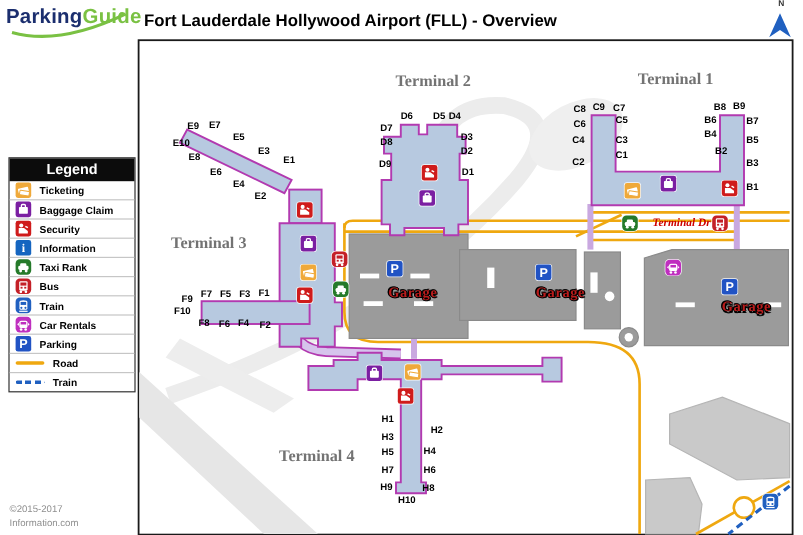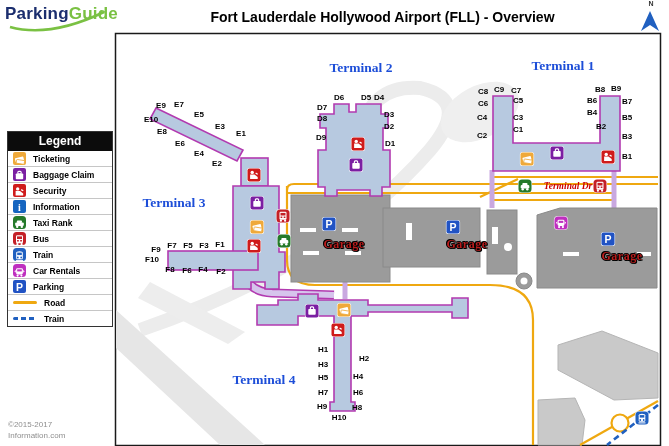--- a/index.html
+++ b/index.html
@@ -1,39 +1,39 @@
 <!DOCTYPE html>
 <html><head>
 <meta charset="utf-8">
 <style>
   html,body{margin:0;padding:0;background:#fff;}
   #stage{position:relative;width:669px;height:446px;background:#fff;overflow:hidden;
          font-family:"Liberation Sans",sans-serif;}
   
   #logo{position:absolute;left:5px;top:4px;font:bold 17px "Liberation Sans",sans-serif;letter-spacing:0.2px;}
   #logo .p1{color:#1b2e6e;} #logo .p2{color:#7ac143;}
-  #title{position:absolute;left:120px;top:9px;width:525px;text-align:center;
+  #title{position:absolute;left:120px;top:9px;width:525px;
          font:bold 14px "Liberation Sans",sans-serif;color:#000;}
   #north-n{position:absolute;left:643px;top:0px;width:16px;text-align:center;
            font:bold 7px "Liberation Sans",sans-serif;color:#333;}
   
   #legend{position:absolute;left:7px;top:131px;width:104px;background:#fff;border:1px solid #333;}
   #legend-header{background:#0c0c0c;color:#fff;text-align:center;
                  font:bold 12px "Liberation Sans",sans-serif;padding:2px 0 3px 0;}
   .legend-row{display:flex;align-items:center;gap:7px;height:15px;padding-left:5px;border-top:1px solid #c6c6c6;}
   .legend-row:first-of-type{border-top:none;}
   .legend-icon{width:13px;height:13px;border-radius:2px;flex:0 0 auto;}
   .legend-icon.vehicle{border-radius:3.5px;}
   .legend-label{font:bold 8.5px "Liberation Sans",sans-serif;color:#000;}
   .swatch-line{width:24px;height:3px;border-radius:2px;flex:0 0 auto;}
   
   .gate{position:absolute;transform:translate(-50%,-50%);font:bold 8px "Liberation Sans",sans-serif;
         color:#000;white-space:nowrap;}
   .terminal-label{position:absolute;transform:translate(-50%,-50%);
-        font:bold 13.5px "Liberation Serif",serif;color:#1d4ed8;white-space:nowrap;}
+        font:bold 13.5px "Liberation Serif",serif;color:#737373;white-space:nowrap;}
   .garage-label{position:absolute;transform:translate(-50%,-50%);
         font:bold 12px "Liberation Serif",serif;color:#b91c1c;letter-spacing:0.5px;
         text-shadow:-1px 0 #000,1px 0 #000,0 -1px #000,0 1px #000,1px 1px #000,-1px -1px #000;padding-left:28px;}
   #terminal-dr{position:absolute;transform:translate(-50%,-50%);
         font:italic bold 9.5px "Liberation Serif",serif;color:#cc0000;white-space:nowrap;}
   .map-icon{position:absolute;width:13px;height:13px;transform:translate(-50%,-50%);
         border-radius:2px;box-shadow:0 0 0 0.6px rgba(255,255,255,0.9);}
   .map-icon.vehicle{border-radius:3.5px;}
   .map-icon svg{display:block;}
   

